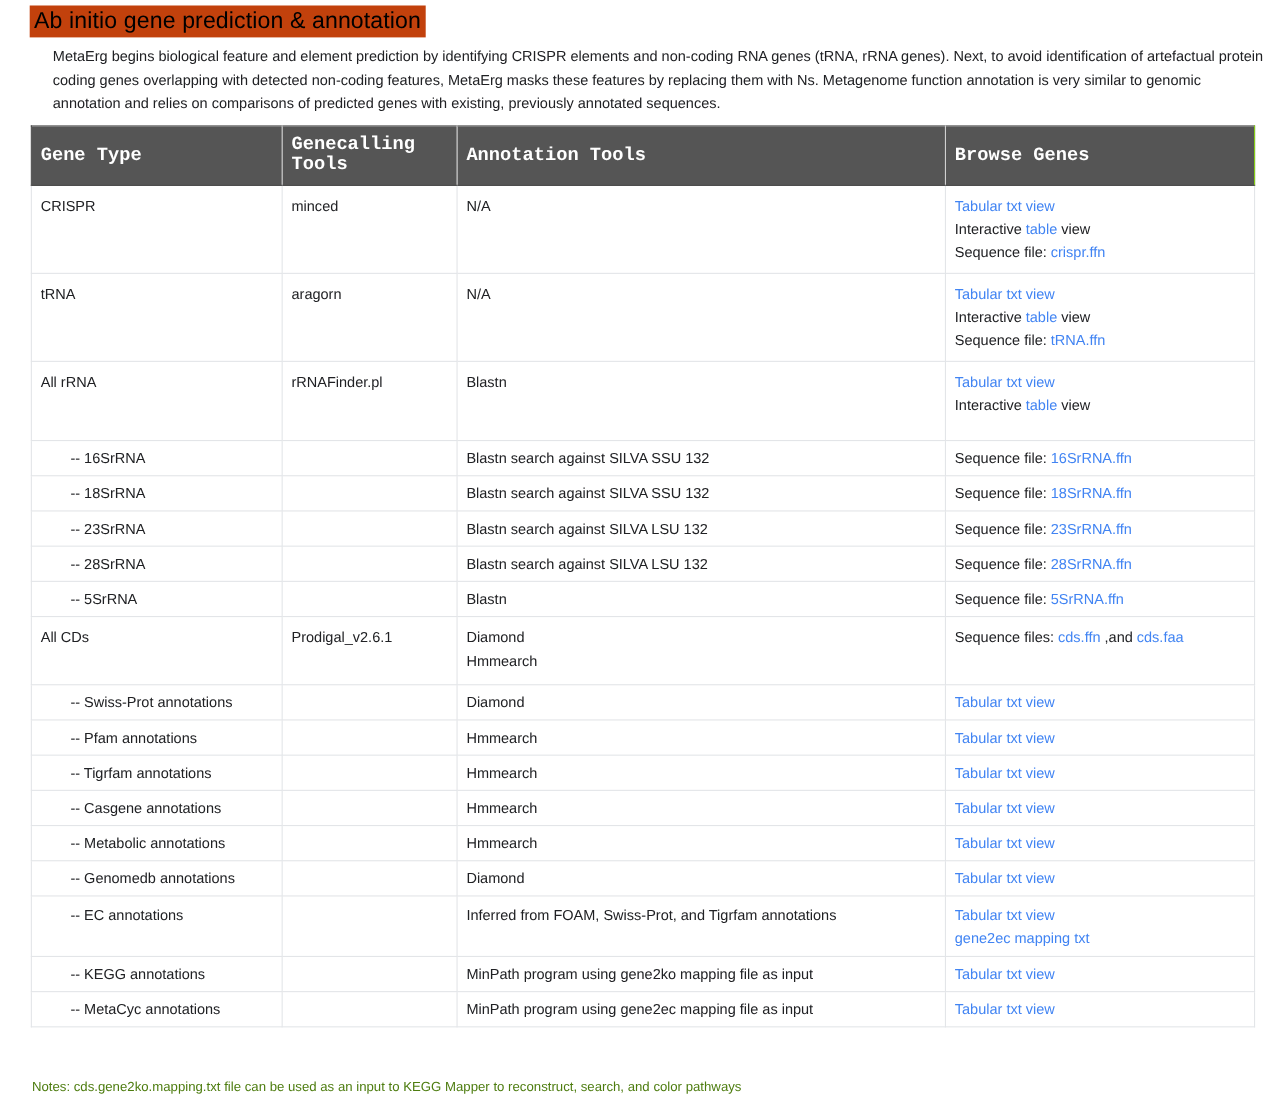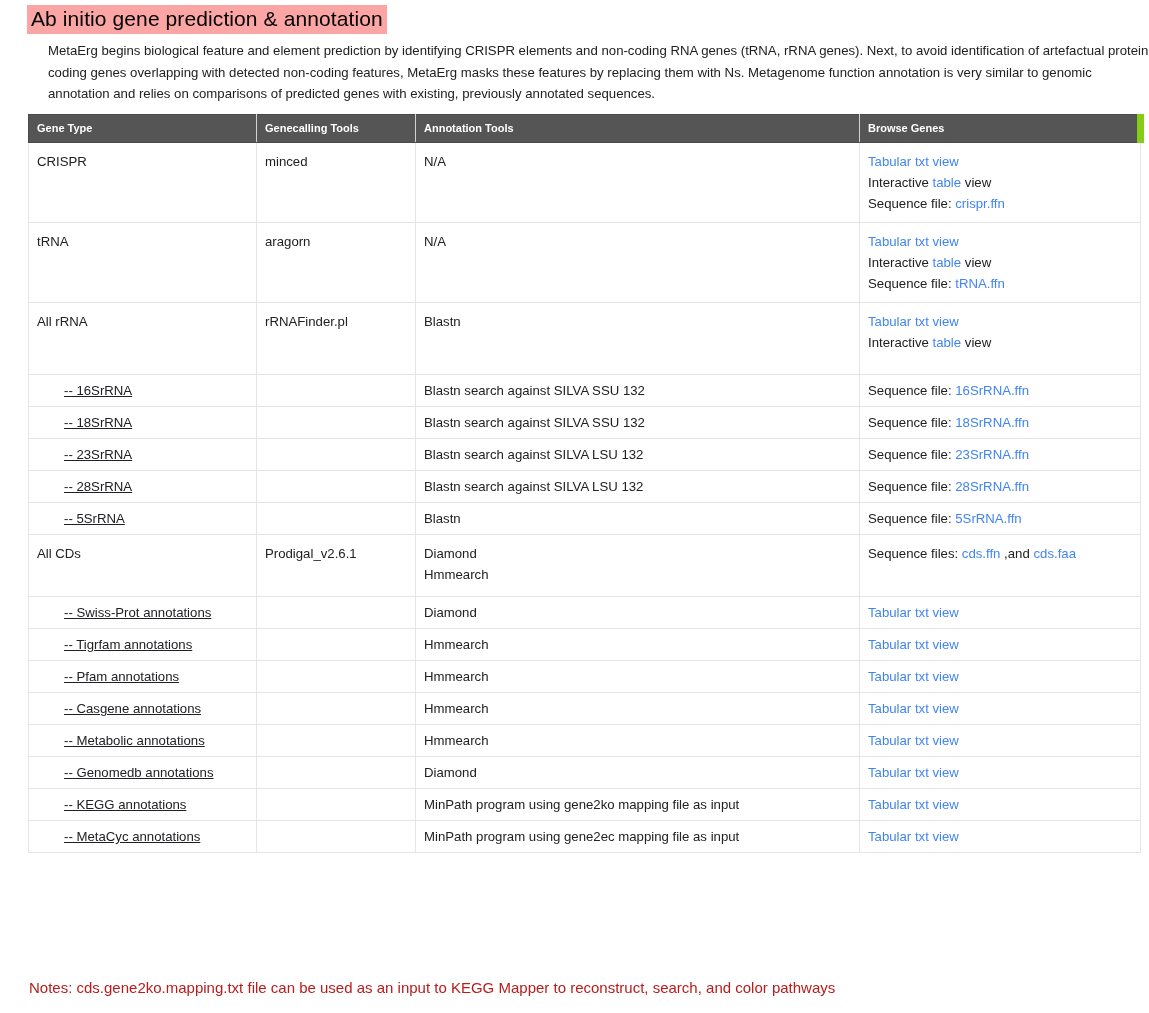--- a/index.html
+++ b/index.html
@@ -15,21 +15,21 @@
   .page-title {
     display: inline-block;
     margin: 0;
     position: absolute;
     left: 27px;
     top: 5px;
     font-size: 21px;
     font-weight: 400;
     line-height: 26px;
     letter-spacing: 0.1px;
-    background: #fca5a5;
+    background: #c2410c;
     color: #000000;
     padding: 1px 4px 2px 4px;
     white-space: nowrap;
   }
 
   .intro {
     position: absolute;
     left: 48px;
     top: 40px;
     width: 1106px;
@@ -52,59 +52,60 @@
   }
   table.genes col.c1 { width: 228px; }
   table.genes col.c2 { width: 159px; }
   table.genes col.c3 { width: 444px; }
   table.genes col.c4 { width: 281px; }
 
   table.genes thead th {
     background: #555555;
     color: #ffffff;
     font-weight: bold;
-    font-size: 11px;
+    font-size: 17px;
     text-align: left;
     padding: 7px 8px 8px 8px;
     border: 1px solid #4a4a4a;
     border-right-color: #d0d0d0;
     vertical-align: middle;
     height: 16px;
-  }
-  table.genes thead th:last-child { border-right: 7px solid #84cc16; }
+    font-family: Liberation Mono, monospace;
+  }
+  table.genes thead th:last-child { border-right: 1px solid #84cc16; }
 
   table.genes td {
     border: 1px solid #e3e5e8;
     padding: 8px 8px 8px 8px;
     vertical-align: top;
     line-height: 21px;
     color: #202124;
     background: #ffffff;
   }
 
   tr.tall td { height: 72px; }
   tr.tall2 td { height: 62px; }
   tr.sub td { height: 30px; padding-top: 5px; padding-bottom: 5px; }
   tr.sub2 td { height: 51px; padding-top: 6px; padding-bottom: 6px; }
 
   td.gt { padding-left: 9px; }
-  td.gt.indent { padding-left: 35px; text-decoration: underline; }
+  td.gt.indent { padding-left: 35px; }
 
   a.lnk, .lnk {
     color: #4184f3;
     text-decoration: none;
     cursor: pointer;
   }
   .notes {
     position: absolute;
     left: 29px;
     top: 979px;
-    font-size: 15px;
+    font-size: 12px;
     line-height: 18px;
-    color: #b91c1c;
+    color: #4d7c0f;
     margin: 0;
   }
   .line { display: block; }
   .nowrapline { white-space: nowrap; }
 </style>
 </head>
 <body>
 
 <div class="page">
 
@@ -209,54 +210,63 @@
       </tr>
 
       <tr class="sub">
         <td class="gt indent">-- Swiss-Prot annotations</td>
         <td></td>
         <td>Diamond</td>
         <td><a class="lnk">Tabular txt view</a></td>
       </tr>
 
       <tr class="sub">
+        <td class="gt indent">-- Pfam annotations</td>
+        <td></td>
+        <td>Hmmearch</td>
+        <td><a class="lnk">Tabular txt view</a></td>
+      </tr>
+
+      <tr class="sub">
         <td class="gt indent">-- Tigrfam annotations</td>
         <td></td>
         <td>Hmmearch</td>
         <td><a class="lnk">Tabular txt view</a></td>
       </tr>
 
       <tr class="sub">
-        <td class="gt indent">-- Pfam annotations</td>
-        <td></td>
-        <td>Hmmearch</td>
-        <td><a class="lnk">Tabular txt view</a></td>
-      </tr>
-
-      <tr class="sub">
         <td class="gt indent">-- Casgene annotations</td>
         <td></td>
         <td>Hmmearch</td>
         <td><a class="lnk">Tabular txt view</a></td>
       </tr>
 
       <tr class="sub">
         <td class="gt indent">-- Metabolic annotations</td>
         <td></td>
         <td>Hmmearch</td>
         <td><a class="lnk">Tabular txt view</a></td>
       </tr>
 
       <tr class="sub">
         <td class="gt indent">-- Genomedb annotations</td>
         <td></td>
         <td>Diamond</td>
         <td><a class="lnk">Tabular txt view</a></td>
       </tr>
 
+      <tr class="sub2">
+        <td class="gt indent">-- EC annotations</td>
+        <td></td>
+        <td>Inferred from FOAM, Swiss-Prot, and Tigrfam annotations</td>
+        <td>
+          <span class="line"><a class="lnk">Tabular txt view</a></span>
+          <span class="line"><a class="lnk">gene2ec mapping txt</a></span>
+        </td>
+      </tr>
 
 
 
       <tr class="sub">
         <td class="gt indent">-- KEGG annotations</td>
         <td></td>
         <td>MinPath program using gene2ko mapping file as input</td>
         <td><a class="lnk">Tabular txt view</a></td>
       </tr>
 

